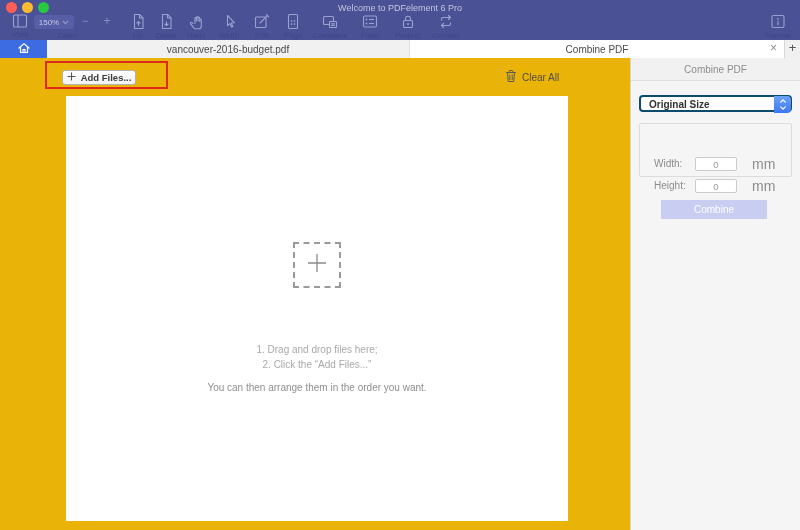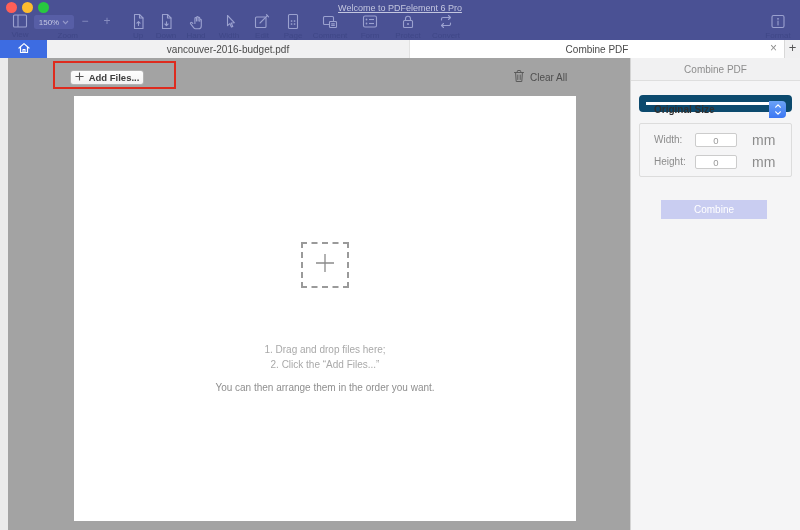--- a/index.html
+++ b/index.html
@@ -7,21 +7,21 @@
   body { font-family:"Liberation Sans", sans-serif; }
   #app { position:relative; width:800px; height:530px; background:#ebebeb; }
 
   
   .topbar { position:absolute; left:0; top:0; width:800px; height:40px; background:#4a5194; }
   .light { position:absolute; top:2px; width:11px; height:11px; border-radius:50%; display:inline-block; }
   .light.red { left:6px; background:#ff5f57; }
   .light.yellow { left:22px; background:#febc2e; }
   .light.green { left:38px; background:#28c840; }
   .wtitle { position:absolute; top:3px; left:0; width:100%; text-align:center;
-            font-size:9px; color:#c3c6df;text-decoration:underline; }
+            font-size:9px; color:#c3c6df; }
   .tbrow { position:absolute; top:13px; left:0; right:0; height:27px; }
   .tool { position:absolute; top:0; width:40px; height:27px; display:flex; flex-direction:column;
           align-items:center; justify-content:flex-start; cursor:default; }
   .tool svg { display:block; }
   .tlabel { font-size:8px; color:#3f4787; margin-top:1px; white-space:nowrap; }
   .zoombox { position:absolute; left:34px; top:2px; width:40px; height:14px; background:#575ea6;
              border-radius:2.5px; display:flex; align-items:center; justify-content:center; gap:3px;
              font-size:8px; color:#c5c8e2; }
   .zbtn { position:absolute; top:2px; width:18px; height:14px; text-align:center; line-height:13px;
           font-size:12px; color:#878dc0; }
@@ -35,21 +35,21 @@
   .tab { position:absolute; top:0; height:18px; font-size:10px; color:#4a4a4a;
          display:flex; align-items:center; justify-content:center; }
   .tab1 { left:47px; width:363px; background:#f1f1f2; border-right:1px solid #e2e2e2; }
   .tab2 { left:410px; width:374px; background:#ffffff; }
   .tabclose { position:absolute; right:7px; top:0; height:18px; line-height:17px;
               font-size:12px; color:#8f8f8f; }
   .newtab { position:absolute; left:784px; top:0; width:16px; height:18px; background:#f0f0f1;
             border-left:1px solid #d8d8d8; text-align:center; line-height:16px; font-size:13px; color:#555; }
 
   
-  .main { position:absolute; left:8px; top:58px; width:630px; height:472px; background:#a3a3a3; }
+  .main { position:absolute; left:0; top:58px; width:630px; height:472px; background:#eab308; }
   .redbox { position:absolute; left:45px; top:3px; width:123px; height:28px;
             border:2px solid #de2b1e; }
   .addfiles { position:absolute; left:62px; top:12px; width:74px; height:15px;
               border:1px solid #b3b3b3; border-radius:3px;
               background:linear-gradient(#fefefe,#f3f3f3);
               display:flex; align-items:center; justify-content:center; gap:5px;
               font-family:"Liberation Sans", sans-serif; font-size:9.5px; font-weight:700; color:#3d3d3d; }
   .clearall { position:absolute; left:505px; top:11px; height:16px; display:flex;
               align-items:center; gap:5px; font-size:10px; color:#4e4e4e; cursor:default; }
   .canvas { position:absolute; left:66px; top:38px; width:502px; height:425px; background:#ffffff; }
@@ -62,28 +62,28 @@
   .note { position:absolute; top:286px; left:0; width:100%; text-align:center;
           font-size:10px; color:#8f8f8f; }
 
   
   .panel { position:absolute; left:630px; top:58px; width:170px; height:472px;
            background:#f5f5f6; border-left:1px solid #d4d4d4; }
   .phead { position:absolute; top:0; left:0; width:100%; height:23px; line-height:23px;
            text-align:center; font-size:10px; color:#8d8d8d; background:#f1f1f2;
            border-bottom:1px solid #dedede; }
   .sizesel { position:absolute; top:37px; left:8px; width:153px; height:17px; background:#fff;
-             border:7px solid #0c4a6e; border-radius:4px; font-size:10px; font-weight:700;
+             border:2px solid #0c4a6e; border-radius:4px; font-size:10px; font-weight:700;
              color:#2f2f2f; line-height:15px; padding-left:8px; }
   .stepper { position:absolute; right:-1px; top:-1px; width:17px; height:17px;
              border-radius:0 4px 4px 0; background:linear-gradient(#6ba3f8,#3c77f3);
              display:flex; align-items:center; justify-content:center; }
   .gbox { position:absolute; top:65px; left:8px; width:153px; height:54px;
           border:1px solid #dcdcdc; border-radius:2px; }
-  .grow { position:absolute; left:0; width:100%; height:16px; }
+  .grow { position:absolute; left:0; width:100%; height:16px;margin-top:24px; }
   .glabel { position:absolute; left:14px; top:0; font-size:10px; color:#8c8c8c; line-height:16px; }
   .ginput { position:absolute; left:55px; top:1px; width:42px; height:14px; border:1px solid #cccccc;
             border-radius:2px; background:#fff; text-align:center; font-size:9.5px; color:#9a9a9a;
             font-family:"Liberation Sans", sans-serif; }
   .gunit { position:absolute; left:112px; top:0; font-size:14px; color:#8c8c8c; line-height:16px; }
   .combine { position:absolute; top:142px; left:30px; width:106px; height:19px; background:#c9cdf1;
              border:none; border-radius:0; color:#ffffff; font-size:10px;
              font-family:"Liberation Sans", sans-serif; }
 </style>
 </head>

